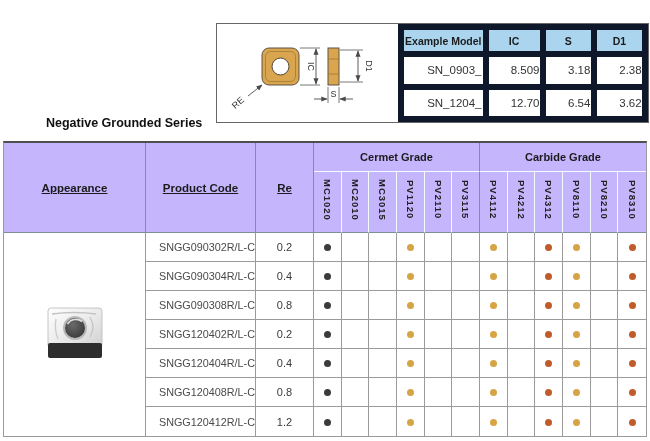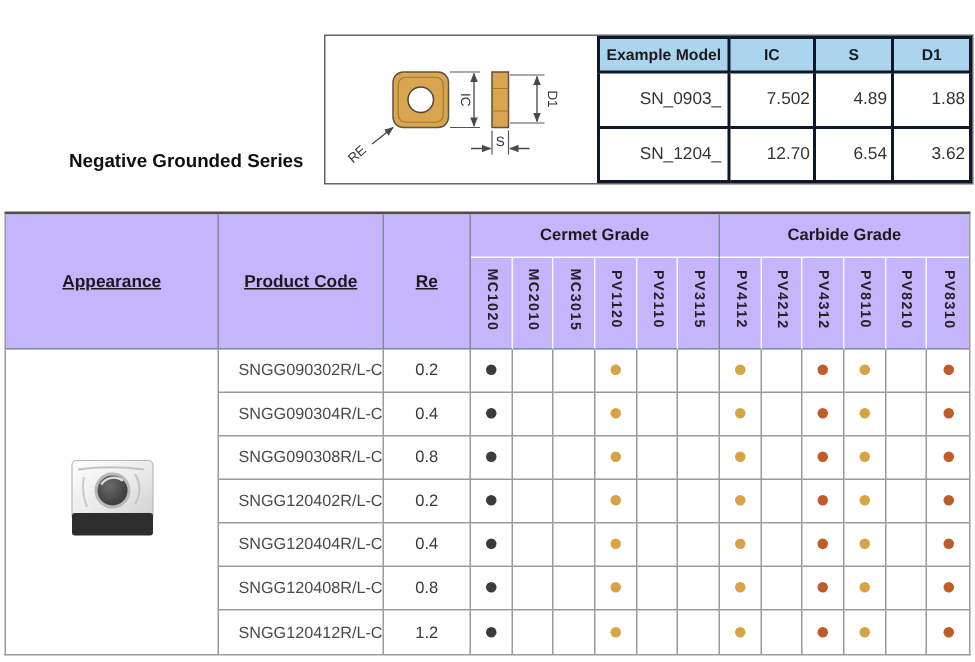--- a/index.html
+++ b/index.html
@@ -18,28 +18,28 @@
   
   .top-box {
     position:absolute; left:216px; top:23px; width:431px; height:98px;
     border:1px solid #666; display:flex; background:#fff;
   }
   .diagram-pane { width:181px; height:98px; position:relative; flex:none; }
   .diagram-pane svg { display:block; }
 
   .spec-table { flex:1; border-collapse:collapse; table-layout:fixed; height:98px; }
   .spec-table th, .spec-table td {
-    border:2px solid #0f172a; text-align:center; vertical-align:middle; padding:0;
+    border:6px solid #0f172a; text-align:center; vertical-align:middle; padding:0;
   }
   .spec-table th { background:#abd5ef; font-size:10.5px; font-weight:bold; color:#1b1b1b; height:21px; }
   .spec-table td { font-size:11.5px; color:#333;padding-left:22px; }
 
   
   .series-heading {
-    position:absolute; left:10px; top:100px; font-size:12.5px;
+    position:absolute; left:10px; top:116px; font-size:12.5px;
     font-weight:bold; color:#101010;padding-left:36px;
   }
 
   
   .main-table {
     position:absolute; left:3px; top:141px; width:644px;
     border-collapse:separate; border-spacing:0;
     border:1px solid #9b9b9b; border-top:2px solid #4f4f4f;
     table-layout:fixed;
   }
@@ -130,23 +130,23 @@
         <tr>
           <th>Example Model</th>
           <th>IC</th>
           <th>S</th>
           <th>D1</th>
         </tr>
       </thead>
       <tbody>
           <tr>
             <td>SN_0903_</td>
-            <td>7.502</td>
-            <td>4.89</td>
-            <td>1.88</td>
+            <td>8.509</td>
+            <td>3.18</td>
+            <td>2.38</td>
           </tr>
           <tr>
             <td>SN_1204_</td>
             <td>12.70</td>
             <td>6.54</td>
             <td>3.62</td>
           </tr>
         </tbody>
     </table>
   </div>

